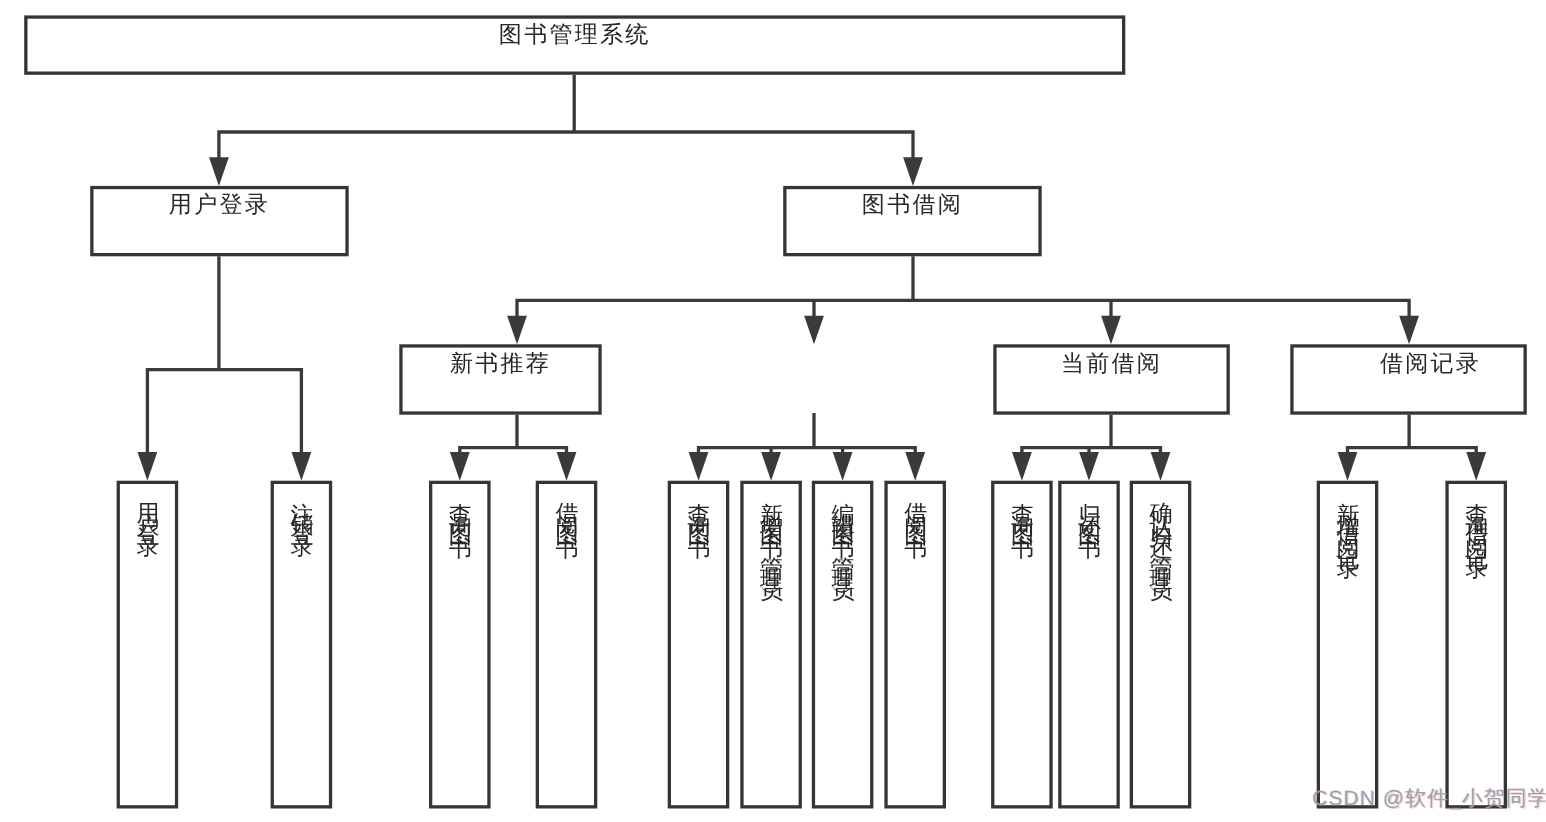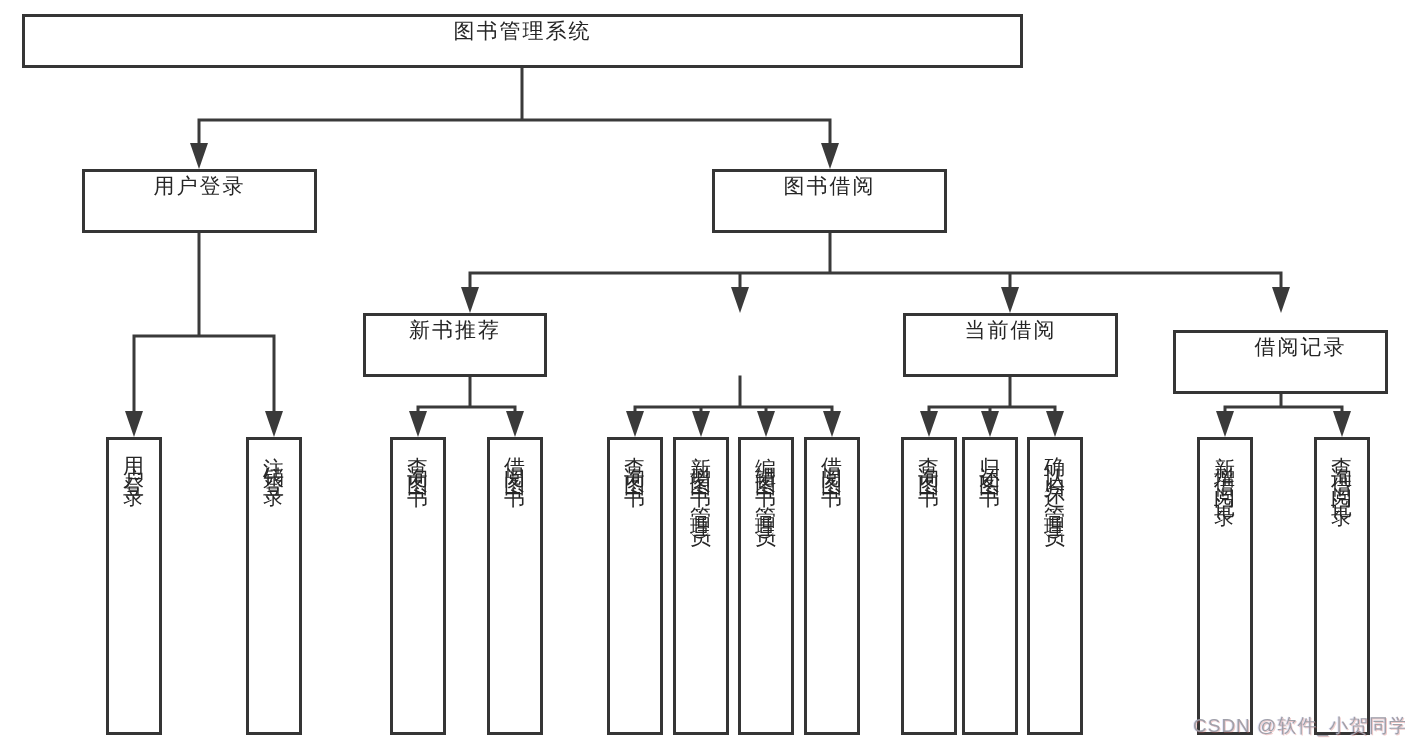--- a/index.html
+++ b/index.html
@@ -17,21 +17,21 @@
              font-size:19px;letter-spacing:1px;color:#a0a0a8;
              text-shadow:1px 1px 0 rgba(210,90,90,0.30), -1px 0 0 rgba(120,120,230,0.18);
              white-space:nowrap;margin-left:10px;}
   
   .n-root{left:22px;top:14px;width:1001px;height:54px;}
   .n-login{left:82px;top:169px;width:235px;height:64px;}
   .n-mgmt{left:712px;top:169px;width:235px;height:64px;}
   .n-newbook{left:363px;top:313px;width:184px;height:64px;}
   .n-borrow{left:633px;top:313px;width:215px;height:64px;}
   .n-current{left:903px;top:313px;width:215px;height:64px;}
-  .n-records{left:1173px;top:330px;width:215px;height:64px;padding-left:40px;}
+  .n-records{left:1173px;top:313px;width:215px;height:64px;padding-left:40px;}
   .leaf{top:437px;width:56px;height:298px;}
   .l1{left:106px;}  .l2{left:246px;}
   .l3{left:390px;}  .l4{left:487px;}
   .l5{left:607px;}  .l6{left:673px;}  .l7{left:738px;}  .l8{left:804px;}
   .l9{left:901px;}  .l10{left:962px;} .l11{left:1027px;}
   .l12{left:1197px;}.l13{left:1314px;}
 </style>
 </head>
 <body>
 

